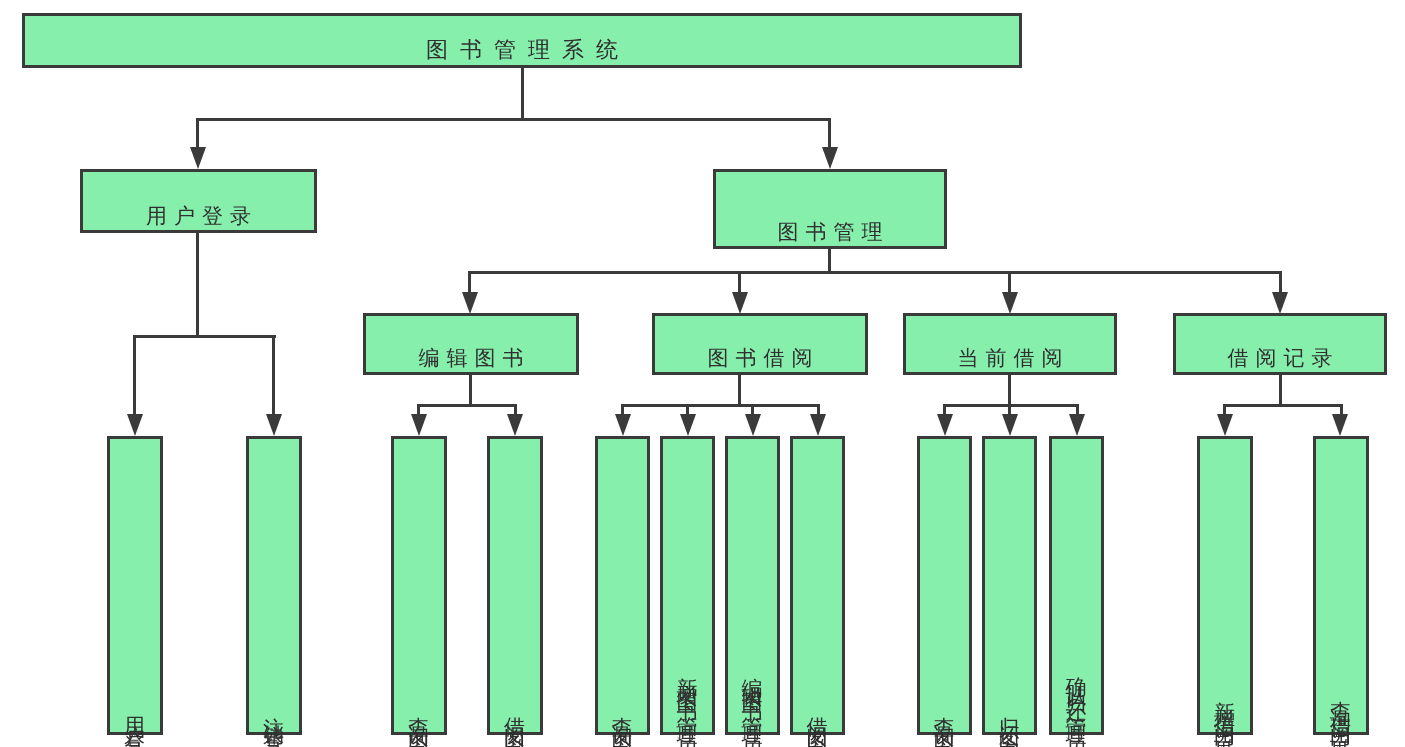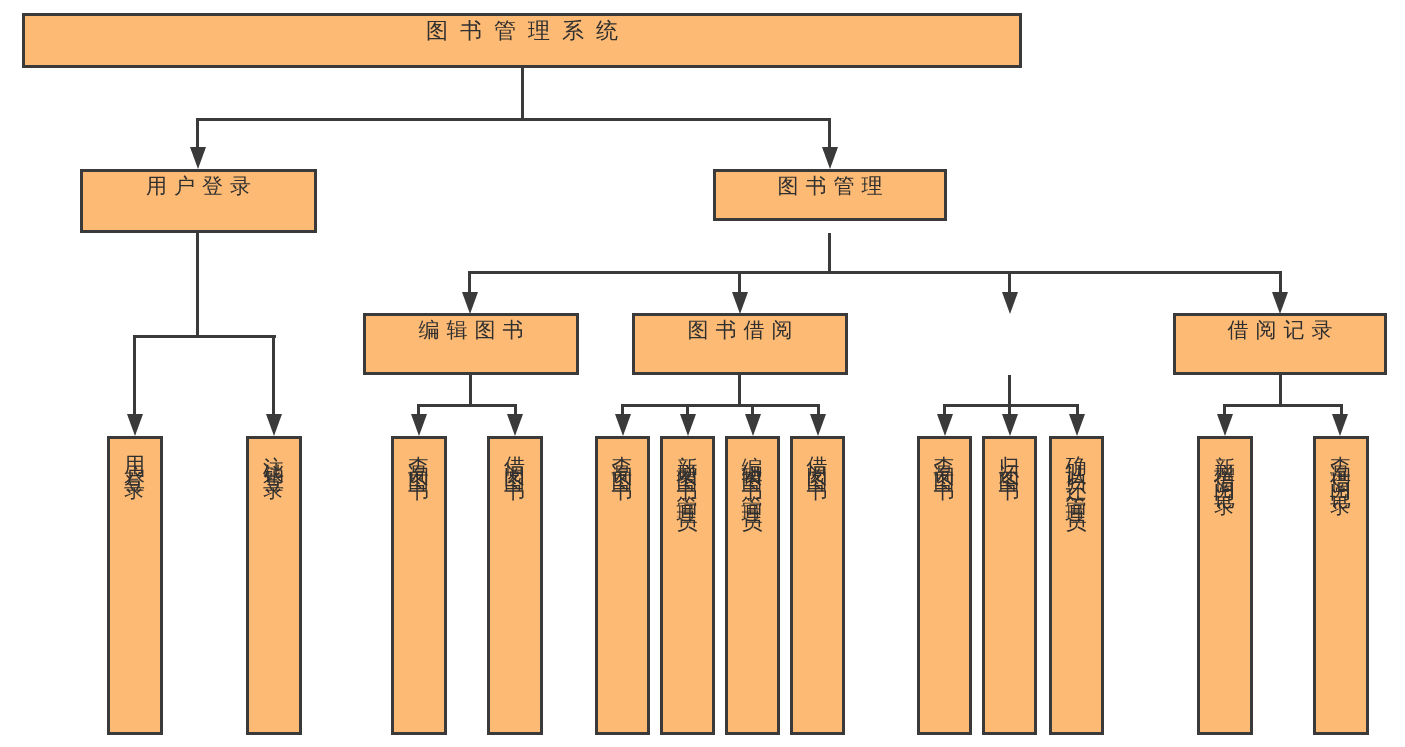--- a/index.html
+++ b/index.html
@@ -4,22 +4,22 @@
 <style>
   html,body { margin:0; padding:0; background:#ffffff; }
   .canvas {
     position:relative; width:1405px; height:747px;
     background:#ffffff; overflow:hidden;
     font-family:"Liberation Sans","DejaVu Sans",sans-serif;
     color:#2f2f2f;
   }
   .node {
     position:absolute; box-sizing:border-box;
-    border:3px solid #3a3a3a; background:#fdba74;
-    display:flex; align-items:flex-start; justify-content:center;
+    border:3px solid #3a3a3a; background:#86efac;
+    display:flex; align-items:flex-end; justify-content:center;
   }
   .hlabel { font-size:21px; letter-spacing:7px; text-indent:7px; white-space:nowrap; }
   .root-box .hlabel { font-size:22px; letter-spacing:12px; text-indent:12px; }
   .vlabel {
     writing-mode:vertical-rl; text-orientation:mixed;
     font-size:21px; letter-spacing:8px; line-height:1; white-space:nowrap;
   }
   .line { position:absolute; background:#3a3a3a; }
   .line.v { width:3px; }
   .line.h { height:3px; }
@@ -98,29 +98,32 @@
   <div class="arrow" style="left:1217px;top:414px"></div>
   <div class="arrow" style="left:1332px;top:414px"></div>
 
   <div class="node root-box" style="left:22px;top:13px;width:1000px;height:55px">
     <span class="hlabel">图书管理系统</span>
   </div>
 
   <div class="node" style="left:80px;top:169px;width:237px;height:64px">
     <span class="hlabel">用户登录</span>
   </div>
-  <div class="node" style="left:713px;top:169px;width:234px;height:52px">
+  <div class="node" style="left:713px;top:169px;width:234px;height:80px">
     <span class="hlabel">图书管理</span>
   </div>
 
   <div class="node" style="left:363px;top:313px;width:216px;height:62px">
     <span class="hlabel">编辑图书</span>
   </div>
-  <div class="node" style="left:632px;top:313px;width:216px;height:62px">
+  <div class="node" style="left:652px;top:313px;width:216px;height:62px">
     <span class="hlabel">图书借阅</span>
+  </div>
+  <div class="node" style="left:903px;top:313px;width:214px;height:62px">
+    <span class="hlabel">当前借阅</span>
   </div>
   <div class="node" style="left:1173px;top:313px;width:214px;height:62px">
     <span class="hlabel">借阅记录</span>
   </div>
 
   <div class="node" style="left:107px;top:436px;width:56px;height:299px">
     <span class="vlabel">用户登录</span>
   </div>
   <div class="node" style="left:246px;top:436px;width:56px;height:299px">
     <span class="vlabel">注销登录</span>

